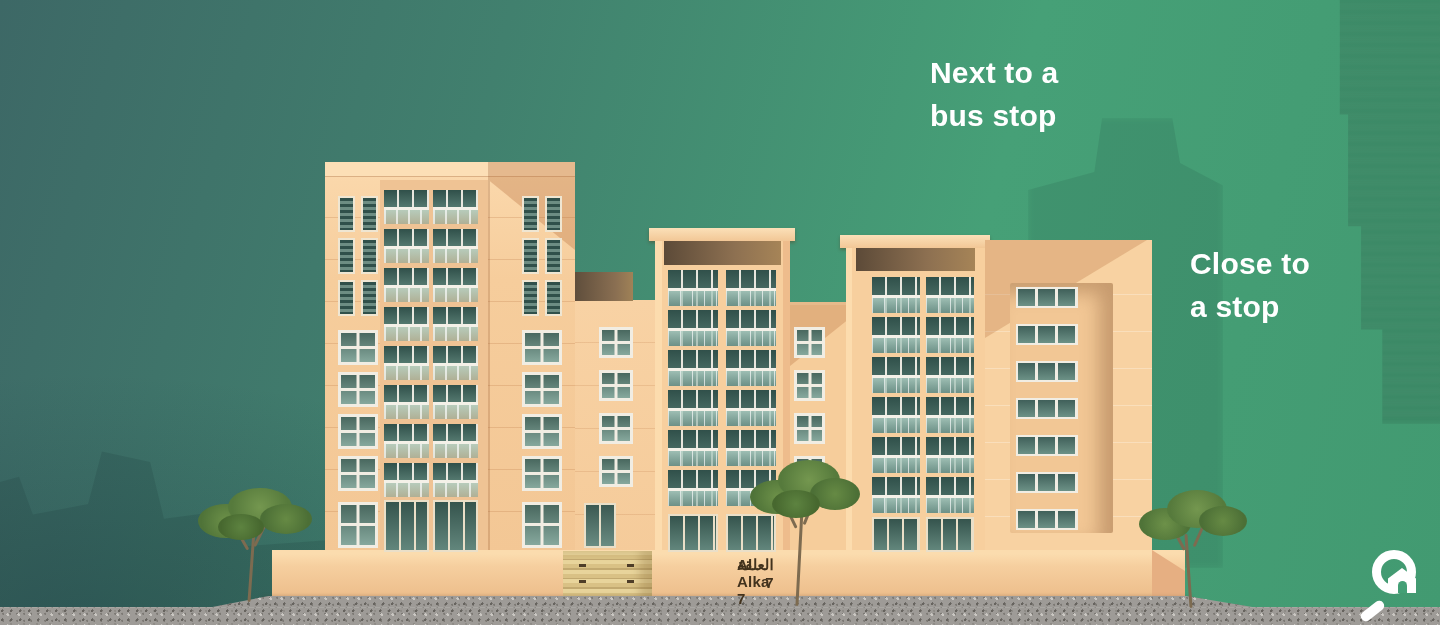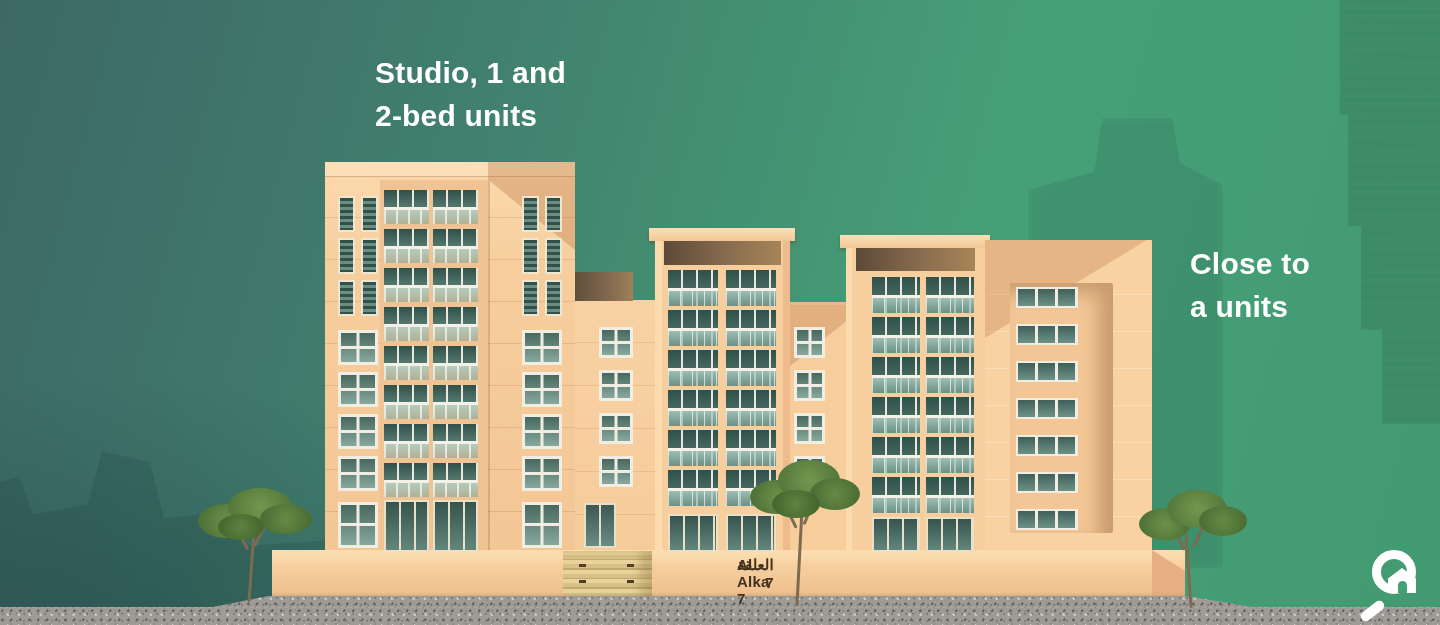--- a/index.html
+++ b/index.html
@@ -260,24 +260,24 @@
   </div>
   <div class="tree" style="left:1135px;top:490px;width:120px;height:118px;">
     <div class="trunk" style="left:52px;top:44px;width:3px;height:74px;transform:rotate(-4deg);"></div>
     <div class="trunk" style="left:40px;top:28px;width:3px;height:34px;transform:rotate(-28deg);"></div>
     <div class="trunk" style="left:64px;top:26px;width:3px;height:32px;transform:rotate(24deg);"></div>
     <div class="fol" style="left:4px;top:18px;width:52px;height:32px;background:radial-gradient(circle,#6d9149,#4f7338 75%);"></div>
     <div class="fol" style="left:32px;top:0;width:60px;height:38px;background:radial-gradient(circle,#74974f,#567a3c 75%);"></div>
     <div class="fol" style="left:64px;top:16px;width:48px;height:30px;background:radial-gradient(circle,#668a44,#4c6f36 75%);"></div>
   </div>
 
-  <div class="label lb-units">Studio, 1 and
-2-bed units</div>
+  <div class="label lb-bus">Next to a
+bus stop</div>
   <div class="label lb-park">Close to
-a units</div>
+a stop</div>
 
   <div class="logo">
     <div class="logo-handle"></div>
     <div class="logo-circle"></div>
     <div class="logo-house"></div>
     <div class="logo-door"></div>
   </div>
 
 </div>
 

